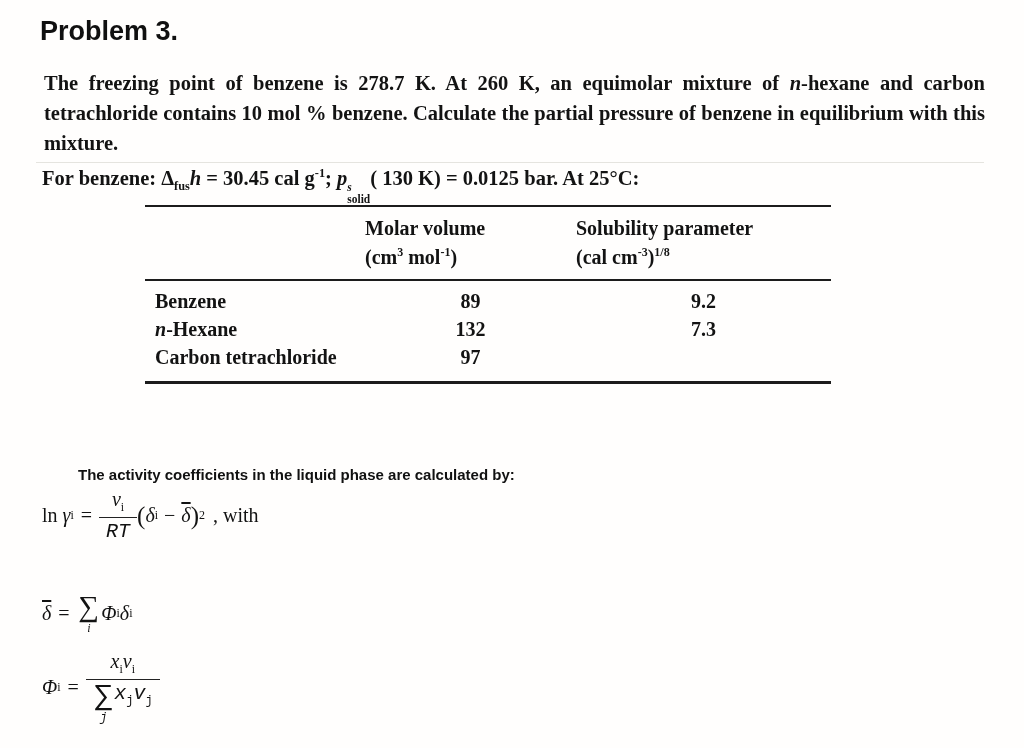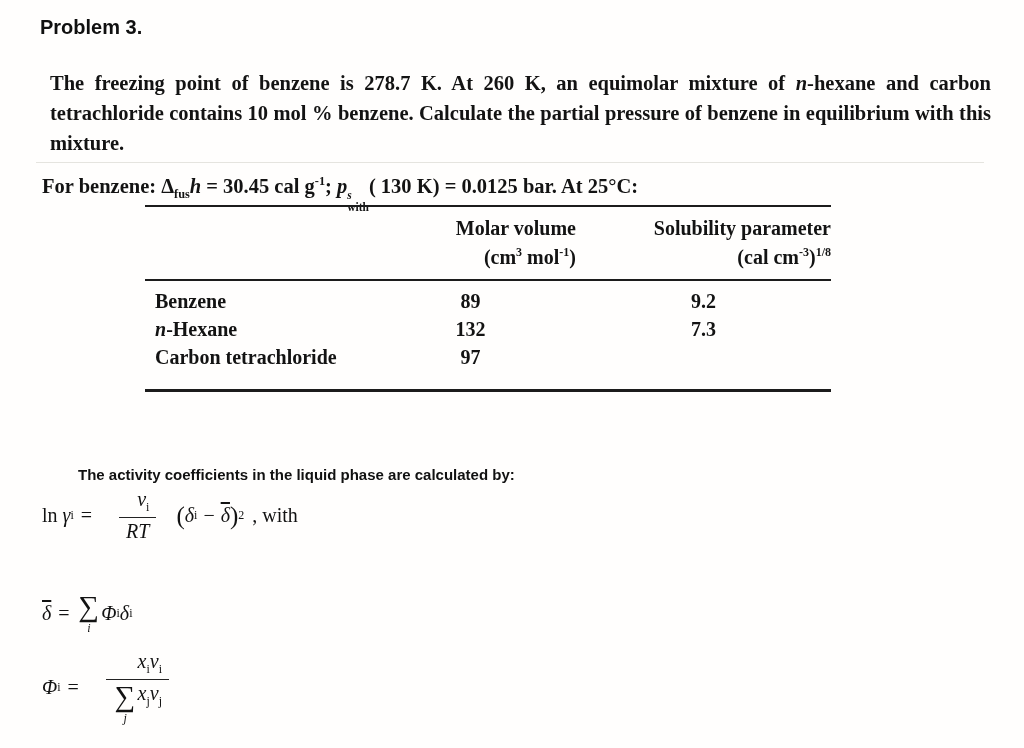--- a/index.html
+++ b/index.html
@@ -10,39 +10,39 @@
     font-family: "Liberation Serif", serif;
     color: #161616;
     overflow: hidden;
   }
   .page { position: absolute; inset: 0; background: #fffefd; }
 
   
   .title {
     position: absolute; left: 40px; top: 16px;
     font-family: "Liberation Sans", sans-serif;
-    font-weight: 700; font-size: 20px; color: #101010;
+    font-weight: 700; font-size: 27px; color: #101010;
   }
 
   
   .statement {
-    position: absolute; left: 50px; top: 68px; width: 941px;
+    position: absolute; left: 44px; top: 68px; width: 941px;
     font-weight: 700; font-size: 20.5px; line-height: 30px;
     text-align: justify; color: #131313;
   }
   .statement .it { font-style: italic; }
 
   .scanline {
     position: absolute; left: 36px; top: 162px; width: 948px; height: 1px;
     background: #e5e4df;
   }
 
   
   .dataline {
-    position: absolute; left: 42px; top: 174px;
+    position: absolute; left: 42px; top: 166px;
     font-weight: 700; font-size: 20.5px; color: #131313;
     white-space: nowrap;
   }
   .dataline sub { font-size: 0.6em; }
   .dataline sup { font-size: 0.6em; }
   .var { font-style: italic; }
   .rm { font-style: normal; }
   .supsub {
     display: inline-flex; flex-direction: column; align-items: flex-start;
     font-size: 0.56em; line-height: 1.05; vertical-align: -0.5em;
@@ -52,23 +52,23 @@
   
   .ptable {
     position: absolute; left: 145px; top: 205px; width: 686px;
     font-weight: 700; font-size: 20px; color: #131313;
   }
   .t-head {
     display: grid; grid-template-columns: 220px 211px 255px;
     border-top: 2px solid #1c1c1c; border-bottom: 2px solid #1c1c1c;
     padding: 9px 0 10px;
   }
-  .t-head .hc { text-align: right; line-height: 24px; }
+  .t-head .hc { text-align: left; line-height: 24px; }
   .t-head sup { font-size: 0.6em; }
-  .t-body { border-bottom: 3px solid #1c1c1c; padding: 6px 0 18px; }
+  .t-body { border-bottom: 3px solid #1c1c1c; padding: 6px 0 10px; }
   .t-row { display: grid; grid-template-columns: 220px 211px 255px; line-height: 28px; }
   .t-row .c1 { padding-left: 10px; text-align: left; }
   .t-row .c2, .t-row .c3 { text-align: center; }
 
   
   .activity-intro {
     position: absolute; left: 78px; top: 466px;
     font-family: "Liberation Sans", sans-serif;
     font-weight: 600; font-size: 15px; color: #111;
   }
@@ -79,23 +79,23 @@
     font-size: 20px; color: #121212; white-space: nowrap;
   }
   .formula sub { font-size: 0.6em; }
   .formula sup { font-size: 0.6em; }
   .f1 { top: 488px; }
   .f2 { top: 592px; }
   .f3 { top: 650px; }
 
   .eqsp { margin: 0 7px; }
   .mop { margin: 0 6px; }
-  .frac { display: inline-flex; flex-direction: column; align-items: flex-end; margin: 0 20px; }
+  .frac { display: inline-flex; flex-direction: column; align-items: center; margin: 0 0; }
   .frac .num { display: block; padding: 0 7px 2px; text-align: center; }
-  .frac .den { display: block; border-top: 1.6px solid #222; padding: 2px 7px 0; text-align: center; }
+  .frac .den { display: block; border-top: 1.6px solid #222; padding: 2px 7px 0; text-align: center; font-family: Liberation Mono, monospace; }
   .den-row { display: inline-flex; align-items: flex-start; }
   .bigop { display: inline-flex; flex-direction: column; align-items: center; line-height: 1; margin: 0 2px; }
   .bigop .sym { font-size: 29px; font-style: normal; }
   .bigop .limit { font-size: 12px; font-style: italic; margin-top: 1px; }
   .ovl { text-decoration: overline; }
   .bigparen { font-size: 25px; font-weight: 400; }
   .suffix { margin-left: 8px; }
 </style>
 </head>
 <body>
@@ -103,21 +103,21 @@
 <div class="page">
 
   <h1 class="title">Problem 3.</h1>
 
   <p class="statement"><span>The freezing point of benzene is 278.7 K. At 260 K, an equimolar mixture of </span><span class="it">n</span><span>-hexane and carbon tetrachloride contains 10 mol % benzene. Calculate the partial pressure of benzene in equilibrium with this mixture.</span></p>
 
   <div class="scanline"></div>
 
   <p class="dataline"><span class="rm">For benzene: </span><span class="rm">Δ</span><sub>fus</sub><span class="var">h</span><span class="rm"> = 30.45 cal g</span><sup>-1</sup><span class="rm">; </span><span class="var">p</span><span class="supsub">
         <span class="ss-sup">s</span>
-        <span class="ss-sub">with</span>
+        <span class="ss-sub">solid</span>
       </span><span class="rm">( 130 K) = 0.0125 bar. At 25°C:</span></p>
 
   <div class="ptable">
     <div class="t-head">
       <div class="hc"></div>
       <div class="hc">
         <div>Molar volume</div>
         <div><span>(cm</span><sup>3</sup><span> mol</span><sup>-1</sup><span>)</span></div>
       </div>
       <div class="hc">

